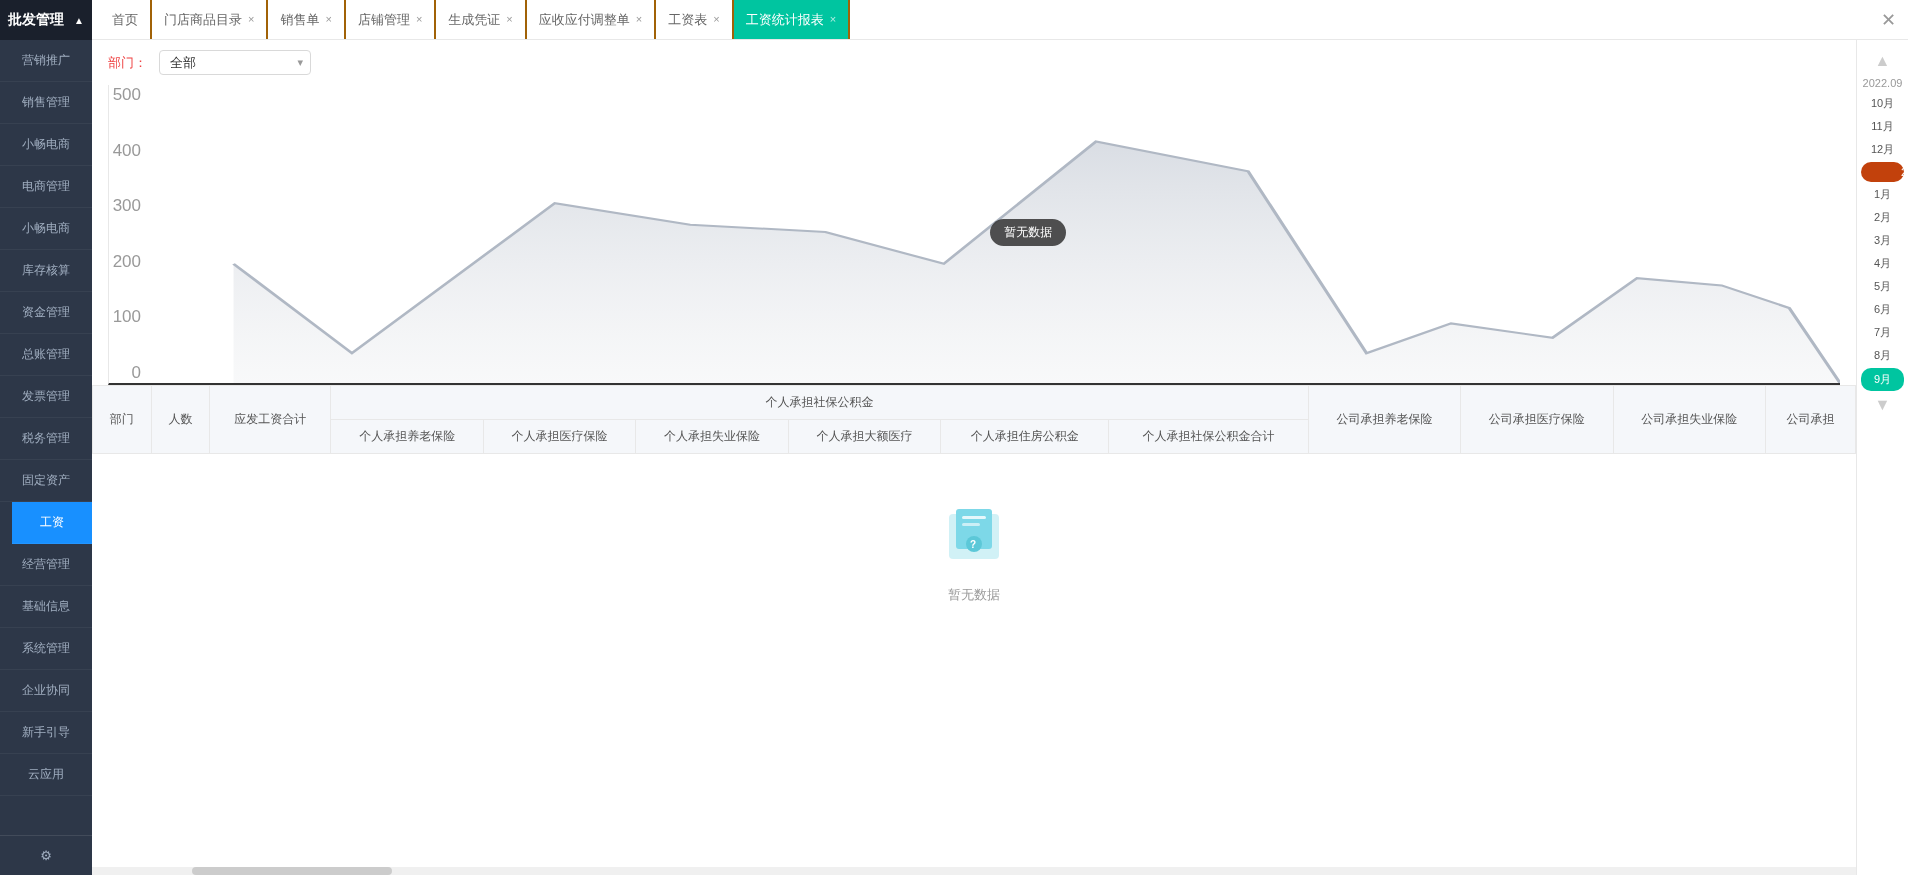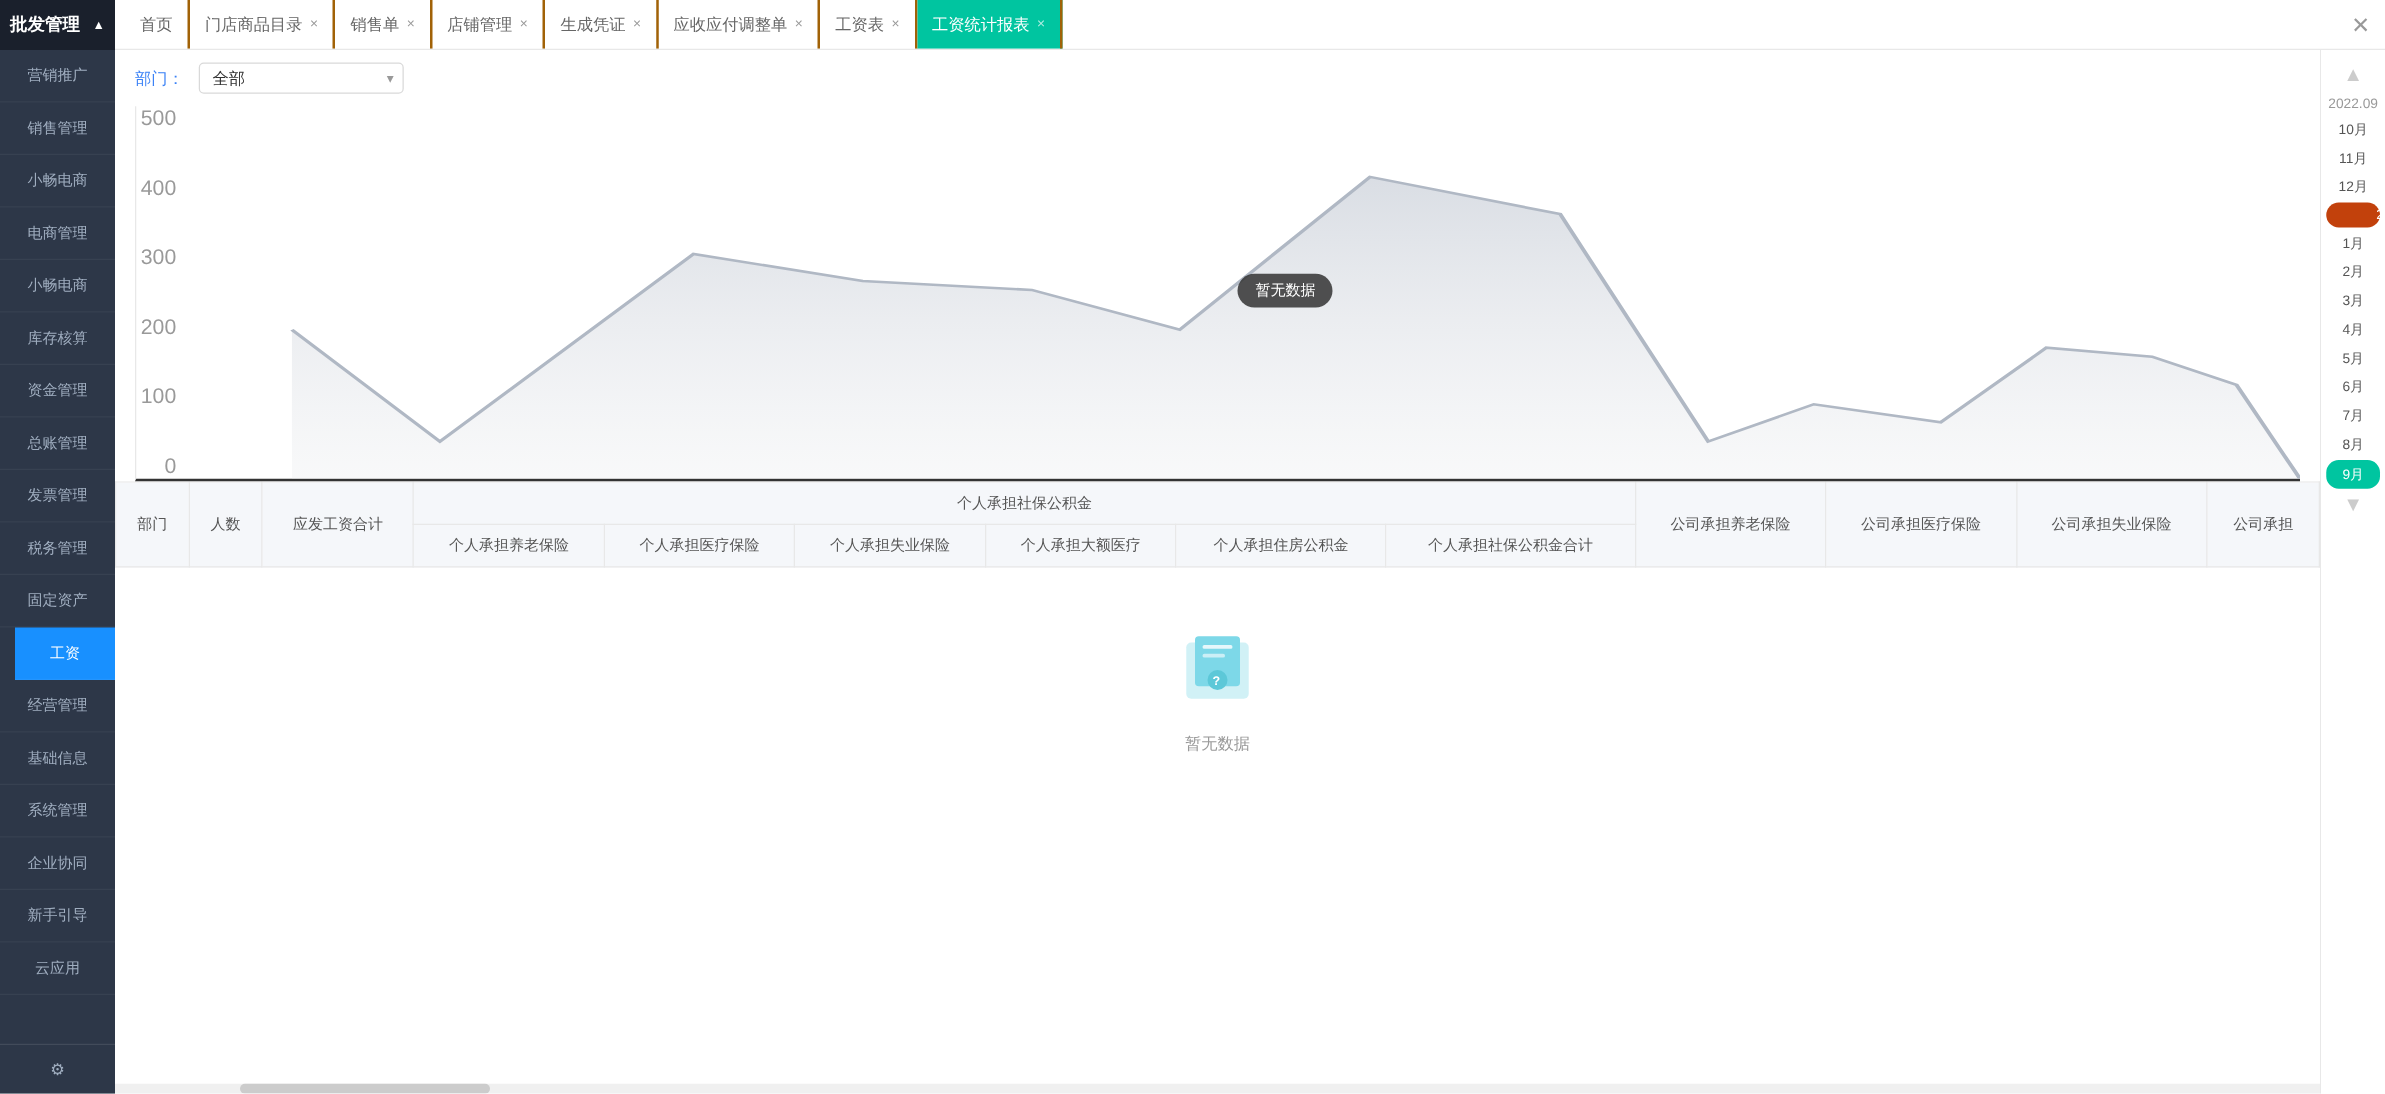--- a/index.html
+++ b/index.html
@@ -146,37 +146,37 @@
       flex-shrink: 0;
     }
     .toolbar-right {
       margin-left: auto;
       display: flex;
       align-items: center;
       gap: 12px;
     }
     .toolbar-label {
       font-size: 13px;
-      color: #3b82f6;
+      color: #ef4444;
     }
     .select-wrapper {
       position: relative;
       display: inline-flex;
       align-items: center;
     }
     .dept-select {
       appearance: none;
       border: 1px solid #d9d9d9;
       border-radius: 4px;
       padding: 4px 28px 4px 10px;
       font-size: 13px;
       color: #333;
       background: #fff;
       cursor: pointer;
-      width: 164px;
+      width: 152px;
       outline: none;
     }
     .select-arrow {
       position: absolute;
       right: 8px;
       pointer-events: none;
       color: #999;
       font-size: 11px;
     }
     .btn-action {

